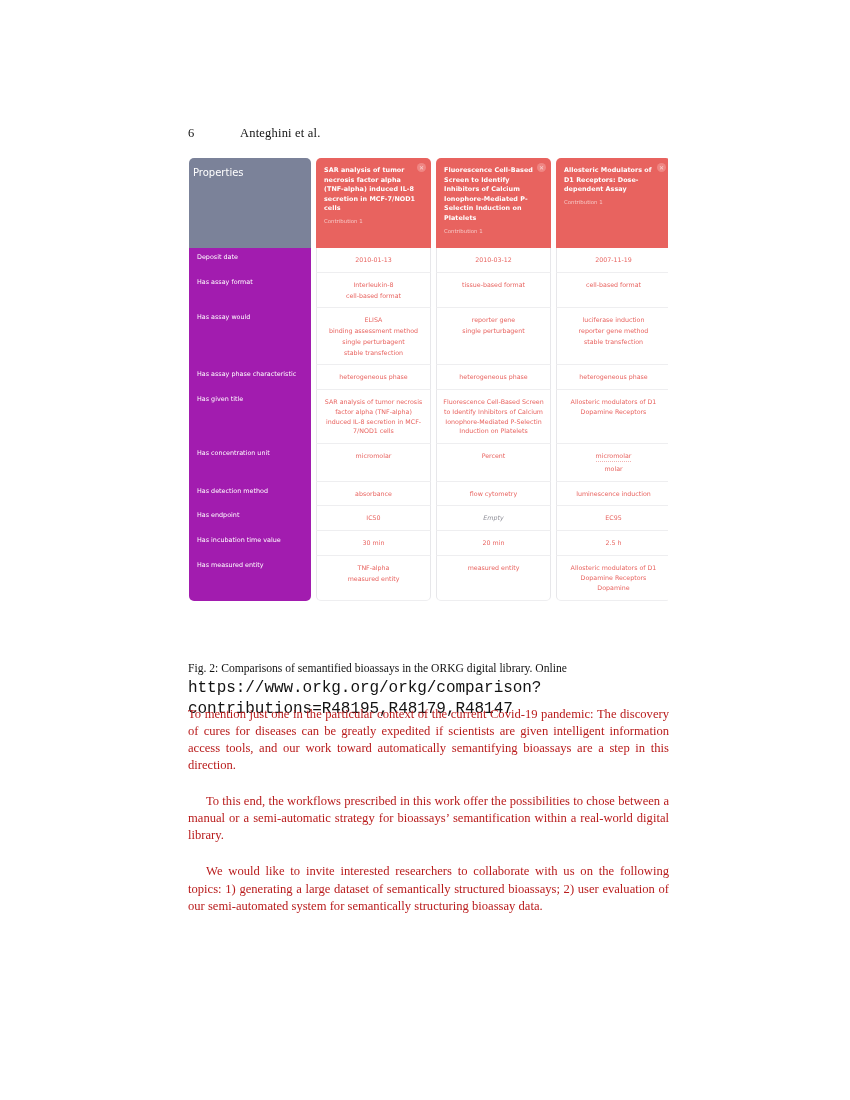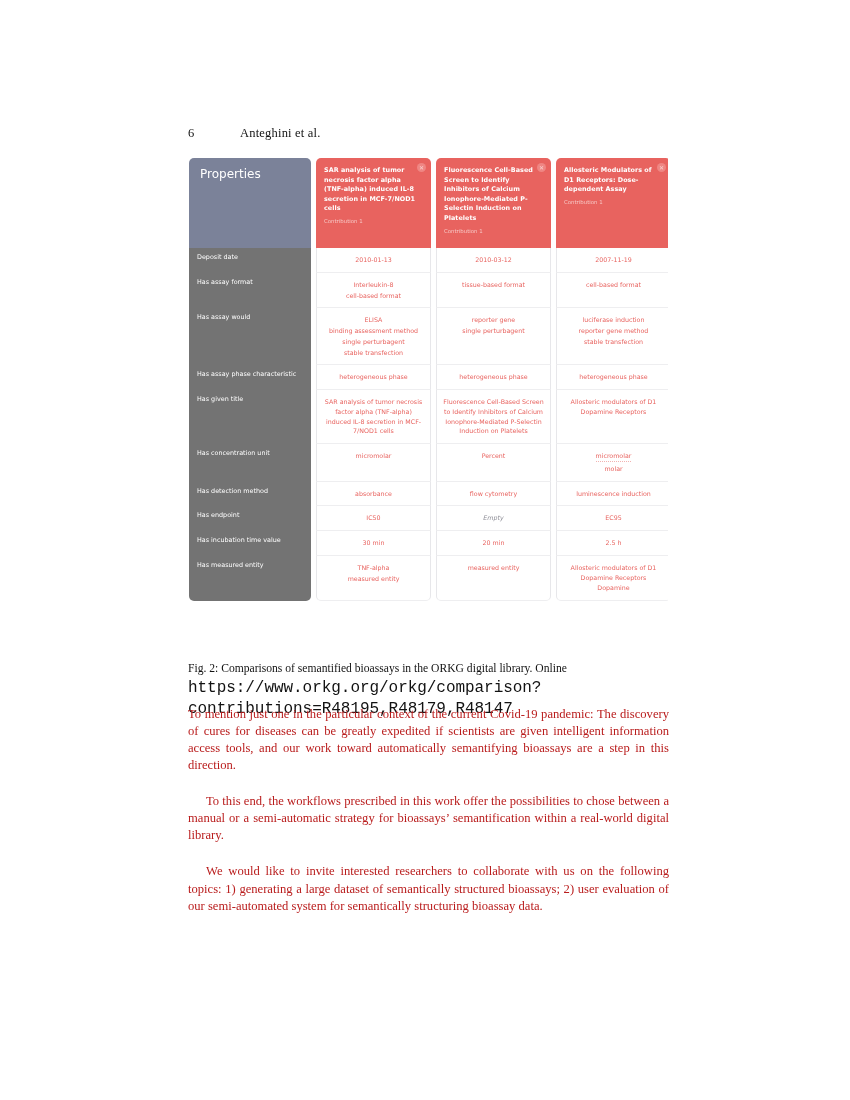--- a/index.html
+++ b/index.html
@@ -56,30 +56,30 @@
     font-family: "DejaVu Sans", sans-serif;
   }
   .cmp-table col.props  { width: 122px; }
   .cmp-table col.gap    { width: 5px; }
   .cmp-table col.contr  { width: 115px; }
 
   
   .props-head {
     background: #7b8299;
     color: #ffffff;
-    font-size: 12px;
+    font-size: 10px;
     vertical-align: top;
-    padding: 8px 0 8px 11px;
+    padding: 8px 0 8px 4px;
     border-top-left-radius: 5px;
     border-top-right-radius: 5px;
     height: 74px;
     line-height: 1.45;
   }
   .props-cell {
-    background: #737373;
+    background: #a21caf;
     color: #ffffff;
     font-size: 6.4px;
     vertical-align: top;
     padding: 5px 5px 5px 8px;
     line-height: 1.4;
   }
   .props-cell.last {
     border-bottom-left-radius: 5px;
     border-bottom-right-radius: 5px;
   }

